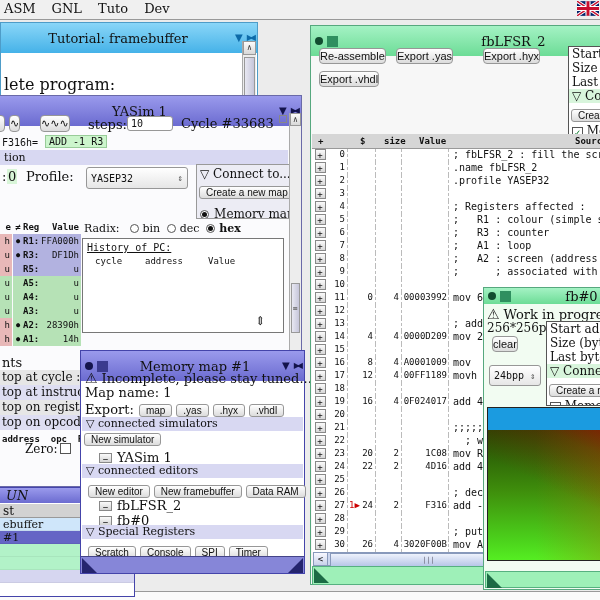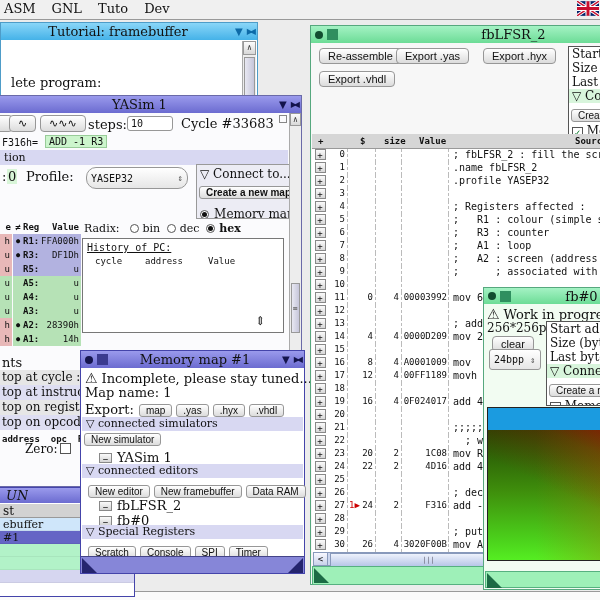--- a/index.html
+++ b/index.html
@@ -4,38 +4,38 @@
 <style>
   html,body{margin:0;padding:0;background:#ececec;}
   #screen{position:relative;width:600px;height:600px;overflow:hidden;background:#ececec;
           font-family:"DejaVu Serif",serif;color:#111;}
   .abs{position:absolute;}
   .serif{font-family:"DejaVu Serif",serif;}
   .mono{font-family:"DejaVu Sans Mono",monospace;}
 
   
   .win{position:absolute;background:#fff;border:1px solid #6a6aa8;box-sizing:border-box;}
-  .tb{position:absolute;left:0;top:0;right:0;height:17px;display:flex;align-items:center;
+  .tb{position:absolute;left:0;top:0;right:0;height:30px;display:flex;align-items:center;
       padding:0 4px;box-sizing:border-box;font-size:13px;}
   .tb-purple{background:linear-gradient(#9a9aec,#6b6bd0);}
   .tb-cyan{background:linear-gradient(#8ad6f8,#45b2e8);}
   .tb-green{background:linear-gradient(#a4f2c4,#6cdc96);}
   .tb .t{flex:1;text-align:center;overflow:hidden;white-space:nowrap;}
   .tb .t i{font-style:italic;}
   .tbi{font-size:10px;line-height:10px;color:#14144d;margin-left:4px;cursor:default;}
   .tbi.close{letter-spacing:-3px;font-size:8px;}
   .tb-cyan .tbi{color:#0d6aa8;}
   .dotc{width:8px;height:8px;border-radius:50%;background:#15154d;margin-right:4px;flex:none;}
   .dots{width:11px;height:11px;background:#3b3b8f;margin-right:4px;flex:none;}
   .green .dotc{background:#124d30;}
   .green .dots{background:#2f8f5f;}
 
   
   .b{display:inline-block;background:linear-gradient(#ffffff,#dcdcdc);border:1px solid #979797;
-     border-radius:4px;font:11px "Liberation Sans",sans-serif;padding:1px 8px;white-space:nowrap;
+     border-radius:4px;font:11px "Liberation Sans",sans-serif;padding:1px 0;white-space:nowrap;
      box-sizing:border-box;}
   .b.sm{font-size:10px;padding:0 6px;border-radius:3px;}
   .sel{display:inline-flex;align-items:center;background:linear-gradient(#fff,#e6e6e6);
        border:1px solid #979797;border-radius:3px;padding:1px 4px;font:10px "DejaVu Sans Mono",monospace;}
   .sel .ud{font-size:9px;margin-left:6px;color:#444;}
   .pb{display:inline-block;width:11px;height:11px;line-height:10px;text-align:center;
       background:linear-gradient(#fafafa,#d8d8d8);border:1px solid #888;font:9px "DejaVu Sans Mono",monospace;
       box-sizing:border-box;}
   .minusbtn{display:inline-block;width:13px;height:10px;line-height:8px;text-align:center;
       background:linear-gradient(#fafafa,#d4d4d4);border:1px solid #888;font:9px "DejaVu Sans Mono",monospace;
@@ -129,21 +129,21 @@
     </svg>
   </div>
   <div class="abs" style="left:0;top:19px;width:600px;height:1px;background:#999;"></div>
 
   <div class="win" style="left:0;top:22px;width:258px;height:250px;z-index:5;border-color:#4e9cc8;">
     <div class="tb tb-cyan">
       <span class="t">Tutorial: framebuffer</span>
       <span class="tbi">▼</span>
       <span class="tbi close">▶◀</span>
     </div>
-    <div class="abs serif" style="left:10px;top:52px;font-size:13px;">lete program:</div>
+    <div class="abs serif" style="left:3px;top:52px;font-size:16px;">lete program:</div>
     <div class="vtrack" style="right:1px;top:18px;bottom:1px;width:14px;">
       <span class="vbtn">∧</span>
       <div class="vthumb" style="top:16px;height:58px;"></div>
     </div>
   </div>
 
   <div class="win" style="left:-1px;top:95px;width:303px;height:392px;z-index:10;background:#fbfbfd;">
     <div class="tb tb-purple">
       <span class="t">YASim 1</span>
       <span class="tbi">▼</span>
@@ -159,28 +159,28 @@
     <span class="abs" style="right:14px;top:19px;width:6px;height:6px;border:1px solid #888;"></span>
 
     <span class="abs mono" style="left:2px;top:41px;font-size:10px;">F316h=</span>
     <span class="greenhl abs" style="left:45px;top:39px;">ADD -1 R3</span>
 
     <div class="secbar abs" style="left:0;top:54px;width:288px;height:15px;line-height:15px;">tion</div>
 
     <span class="abs serif" style="left:2px;top:73px;font-size:13px;">:</span>
     <span class="abs serif" style="left:7px;top:73px;font-size:13px;background:#d8f5d8;padding:0 1px;">0</span>
     <span class="abs serif" style="left:26px;top:73px;font-size:13px;">Profile:</span>
-    <span class="sel abs" style="left:86px;top:71px;width:92px;height:18px;border-radius:10px;">
+    <span class="sel abs" style="left:86px;top:71px;width:92px;height:18px;">
       <span style="flex:1;">YASEP32</span>
       <span class="ud">⇕</span>
     </span>
 
     <div class="panel" style="left:196px;top:68px;width:100px;height:55px;background:#ececf4;border-color:#999;">
       <div class="serif" style="font-size:12px;padding:2px 0 0 3px;white-space:nowrap;">▽ Connect to...</div>
-      <span class="b sm" style="margin:2px 0 0 2px;font-weight:bold;">Create a new map</span>
+      <span class="b sm" style="margin:2px 0 0 2px;">Create a new map</span>
       <div style="padding:3px 0 0 3px;white-space:nowrap;">
         <span class="radio on"></span>
         <span class="serif" style="font-size:12px;">Memory map #1</span>
       </div>
     </div>
 
     <div class="abs" style="left:0;top:125px;width:12px;">
       <div class="mono" style="height:13px;font:bold 9px/13px 'DejaVu Sans Mono',monospace;text-align:right;padding-right:1px;">e</div>
       <div id="strip-cells">
           <div class="regrow rg-pink">
@@ -635,21 +635,21 @@
     <div class="tb tb-green" style="height:16px;">
       <span class="dotc"></span>
       <span class="dots"></span>
       <span class="t">fb#0</span>
     </div>
     <div class="warn abs" style="left:3px;top:18px;">
       <span class="wi">⚠</span><span>Work in progress...</span>
     </div>
     <div class="abs serif" style="left:3px;top:33px;font-size:12px;">256*256px</div>
     <span class="b abs" style="left:8px;top:48px;">clear</span>
-    <span class="sel abs" style="left:5px;top:61px;height:17px;">
+    <span class="sel abs" style="left:5px;top:77px;height:17px;">
       <span>24bpp</span>
       <span class="ud">⇕</span>
     </span>
 
     <div class="panel" style="left:62px;top:33px;width:105px;height:85px;">
       <div class="pline serif">Start address:</div>
       <div class="pline serif">Size (bytes):</div>
       <div class="pline serif">Last byte:</div>
       <div class="pline serif secbar-green">▽ Connect</div>
       <div style="padding:1px 2px;"><span class="b sm">Create a ne</span></div>

